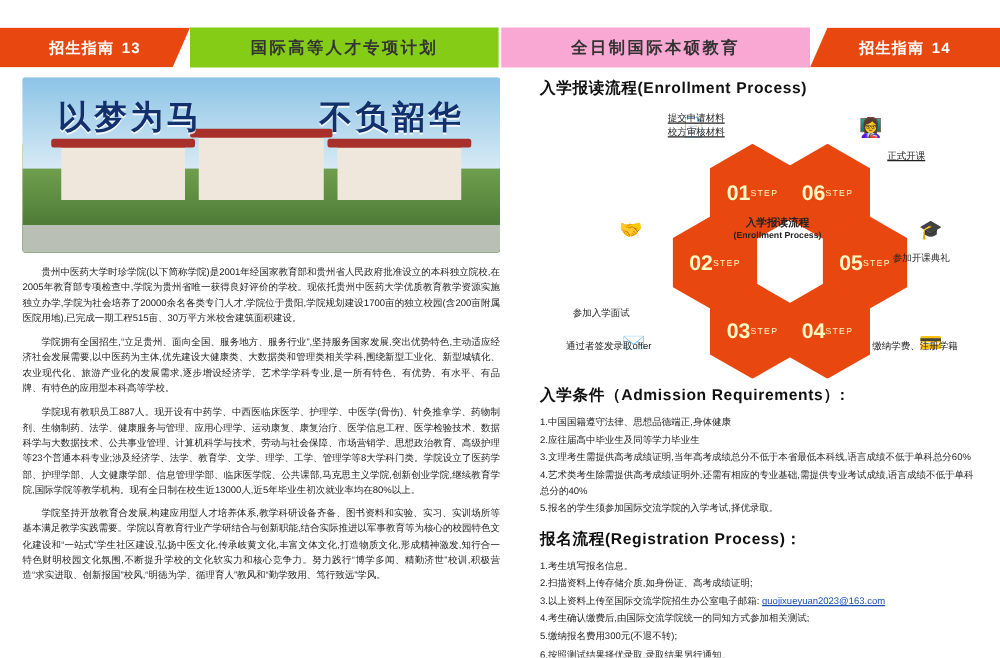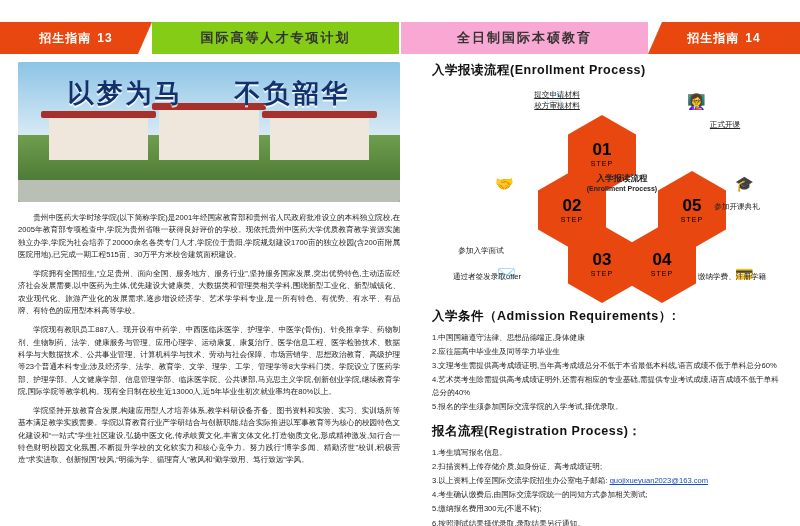--- a/index.html
+++ b/index.html
@@ -66,35 +66,35 @@
   .r1{left:6%;bottom:calc(30% + 30%);width:30%;}
   .r2{left:35%;bottom:calc(30% + 36%);width:30%;}
   .r3{left:64%;bottom:calc(30% + 30%);width:30%;}
   .photo .road{position:absolute;left:0;bottom:0;width:100%;height:16%;
     background:#b9bfb4;}
   .photo .slogan{
     position:absolute;left:0;top:14px;width:100%;text-align:center;
     font-size:26px;font-weight:bold;color:#12306b;
     text-shadow:0 2px 0 rgba(255,255,255,.8);
     letter-spacing:3px;
-    font-family:Liberation Sans, sans-serif;
+    font-family:Liberation Mono, monospace;
   }
   .body-text{margin-top:10px;font-size:7.6px;line-height:1.62;color:#1d1d1d;text-align:justify;}
   .body-text p{margin:0 0 7px 0;text-indent:2em;}
 
   
   .right-page{position:absolute;left:432px;top:62px;width:352px;}
   .sec-title{
     font-size:12.5px;font-weight:bold;color:#111;margin:0 0 6px 0;letter-spacing:.5px;
   }
   .hexwrap{position:relative;width:352px;height:215px;margin-bottom:4px;}
   .hex{
     position:absolute;width:68px;height:78px;background:#e8470f;
     clip-path:polygon(50% 0,100% 25%,100% 75%,50% 100%,0 75%,0 25%);
-    color:#000000;display:flex;flex-direction:column;align-items:center;justify-content:center;
+    color:#fef9c3;display:flex;align-items:center;justify-content:center;
   }
   .hex .n{font-size:17px;font-weight:bold;line-height:1;}
   .hex .s{font-size:7px;letter-spacing:1px;margin-top:2px;}
   .h01{left:136px;top:30px;}
   .h06{left:196px;top:30px;}
   .h05{left:226px;top:86px;}
   .h04{left:196px;top:140px;}
   .h03{left:136px;top:140px;}
   .h02{left:106px;top:86px;}
   .lbl{position:absolute;font-size:7.6px;color:#222;text-align:center;line-height:1.45;width:86px;}
@@ -157,20 +157,24 @@
     <div class="ic" style="left:252px;top:4px;color:#1a4fb4;">👩‍🏫</div>
     <div class="ic" style="left:60px;top:86px;color:#e8470f;">🤝</div>
     <div class="ic" style="left:300px;top:86px;color:#1a4fb4;">🎓</div>
     <div class="ic" style="left:62px;top:176px;color:#e8470f;">✉️</div>
     <div class="ic" style="left:300px;top:176px;color:#1a4fb4;">💳</div>
 
     <div class="hex h01">
       <div class="n">01</div>
       <div class="s">STEP</div>
     </div>
+    <div class="hex h06">
+      <div class="n">06</div>
+      <div class="s">STEP</div>
+    </div>
     <div class="hex h05">
       <div class="n">05</div>
       <div class="s">STEP</div>
     </div>
     <div class="hex h04">
       <div class="n">04</div>
       <div class="s">STEP</div>
     </div>
     <div class="hex h03">
       <div class="n">03</div>

